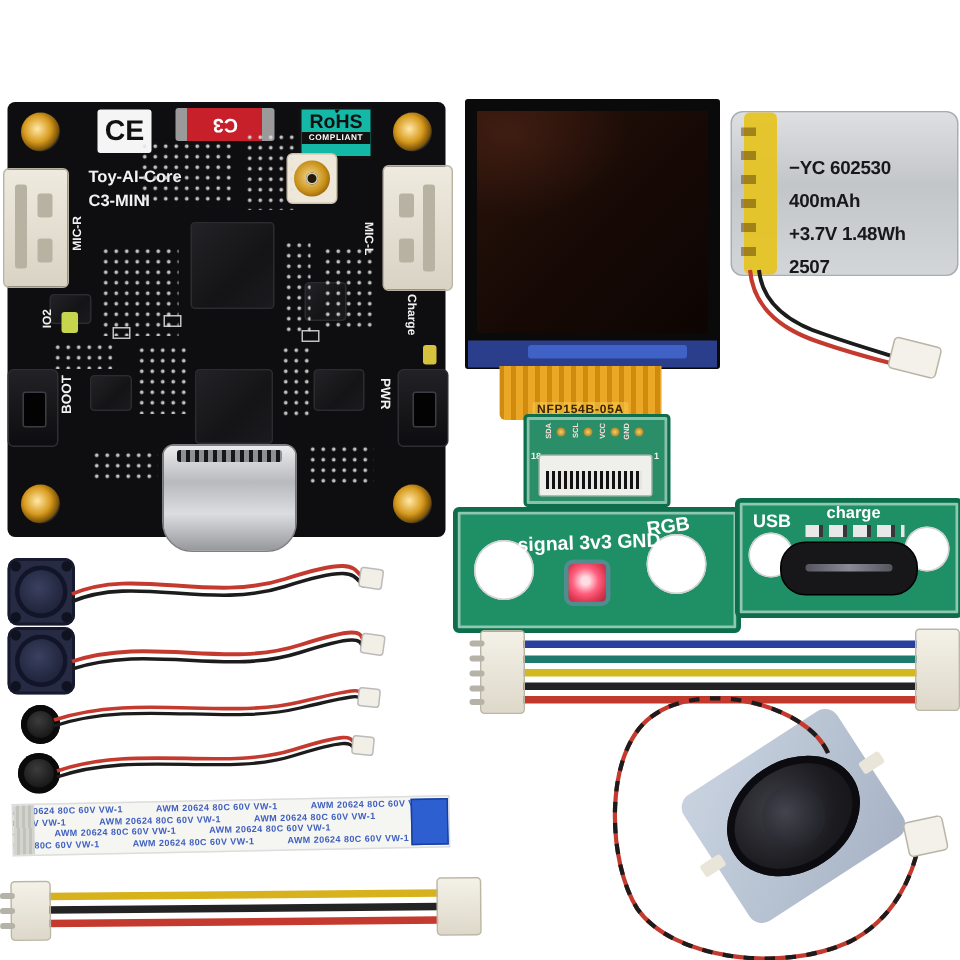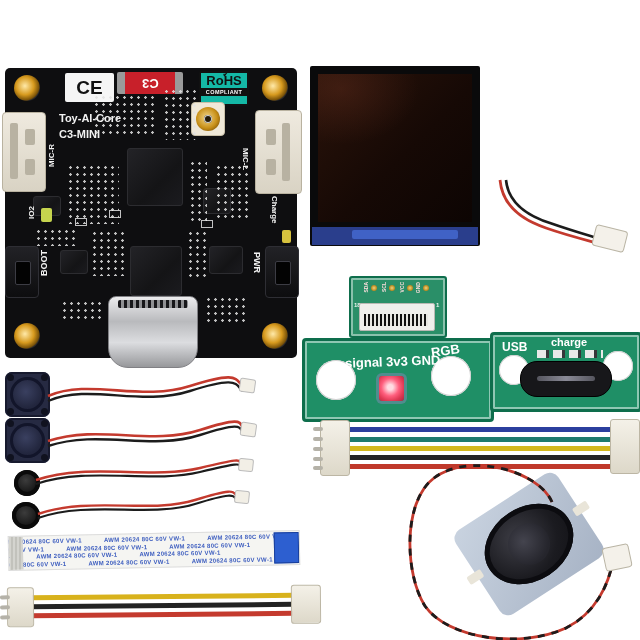--- a/index.html
+++ b/index.html
@@ -123,21 +123,21 @@
 
 <div id="stage">
 
 
   <div class="abs pcb">
     <div class="abs screw" style="left:9px;top:7px;"></div>
     <div class="abs screw" style="left:257px;top:7px;"></div>
     <div class="abs screw" style="left:9px;top:255px;"></div>
     <div class="abs screw" style="left:257px;top:255px;"></div>
 
-    <div class="abs cebox" style="left:60px;top:5px;width:49px;height:29px;font-size:19px;text-align:right;">CE</div>
+    <div class="abs cebox" style="left:60px;top:5px;width:36px;height:29px;font-size:19px;text-align:right;">CE</div>
 
     <div class="abs c3comp" style="left:112px;top:4px;width:66px;height:22px;">
       <span>C3</span>
     </div>
 
     <div class="abs rohs" style="left:194px;top:3px;width:46px;height:31px;">
       <div class="r1"><span>RoHS</span><span class="chk">✓</span></div>
       <div class="r2">COMPLIANT</div>
     </div>
 
@@ -202,36 +202,47 @@
     <div class="abs usbc-pcb" style="left:103px;top:228px;width:88px;height:70px;">
       <div class="pins"></div>
     </div>
   </div>
 
   <div class="abs lcd-bezel"></div>
   <div class="abs lcd-screen"></div>
   <div class="abs lcd-blue">
       <div class="bar"></div>
     </div>
+  <div class="abs fpc">
+    <span>NFP154B-05A</span>
+  </div>
   <div class="abs breakout">
     <div class="golddot" style="left:20px;top:7px;"></div>
     <div class="golddot" style="left:38px;top:7px;"></div>
     <div class="golddot" style="left:56px;top:7px;"></div>
     <div class="golddot" style="left:72px;top:7px;"></div>
     <div class="pinlbl" style="left:13px;top:4px;">SDA</div>
     <div class="pinlbl" style="left:31px;top:4px;">SCL</div>
     <div class="pinlbl" style="left:49px;top:4px;">VCC</div>
     <div class="pinlbl" style="left:65px;top:4px;">GND</div>
     <div class="bnum" style="left:3px;top:24px;">18</div>
     <div class="bnum" style="left:85px;top:24px;">1</div>
     <div class="ffc">
         <div class="comb"></div>
       </div>
   </div>
 
+  <div class="abs battery">
+    <div class="bat-tape"></div>
+    <div class="bat-tape-detail"></div>
+    <div class="bat-text">
+      <div>−YC 602530 400mAh</div>
+      <div>+3.7V 1.48Wh 2507</div>
+    </div>
+  </div>
 
   <div class="abs gboard" style="left:302px;top:338px;width:186px;height:78px;">
     <div class="hole" style="left:11px;top:19px;width:40px;height:40px;"></div>
     <div class="hole" style="left:126px;top:15px;width:40px;height:40px;"></div>
     <div class="gtext" style="left:40px;top:13px;font-size:13px;transform:rotate(-2deg);">signal 3v3 GND</div>
     <div class="gtext" style="left:126px;top:2px;font-size:13px;transform:rotate(-8deg);">RGB</div>
     <div class="rgb-led" style="left:74px;top:35px;width:25px;height:25px;"></div>
   </div>
 
   <div class="abs gboard" style="left:490px;top:332px;width:146px;height:74px;">

